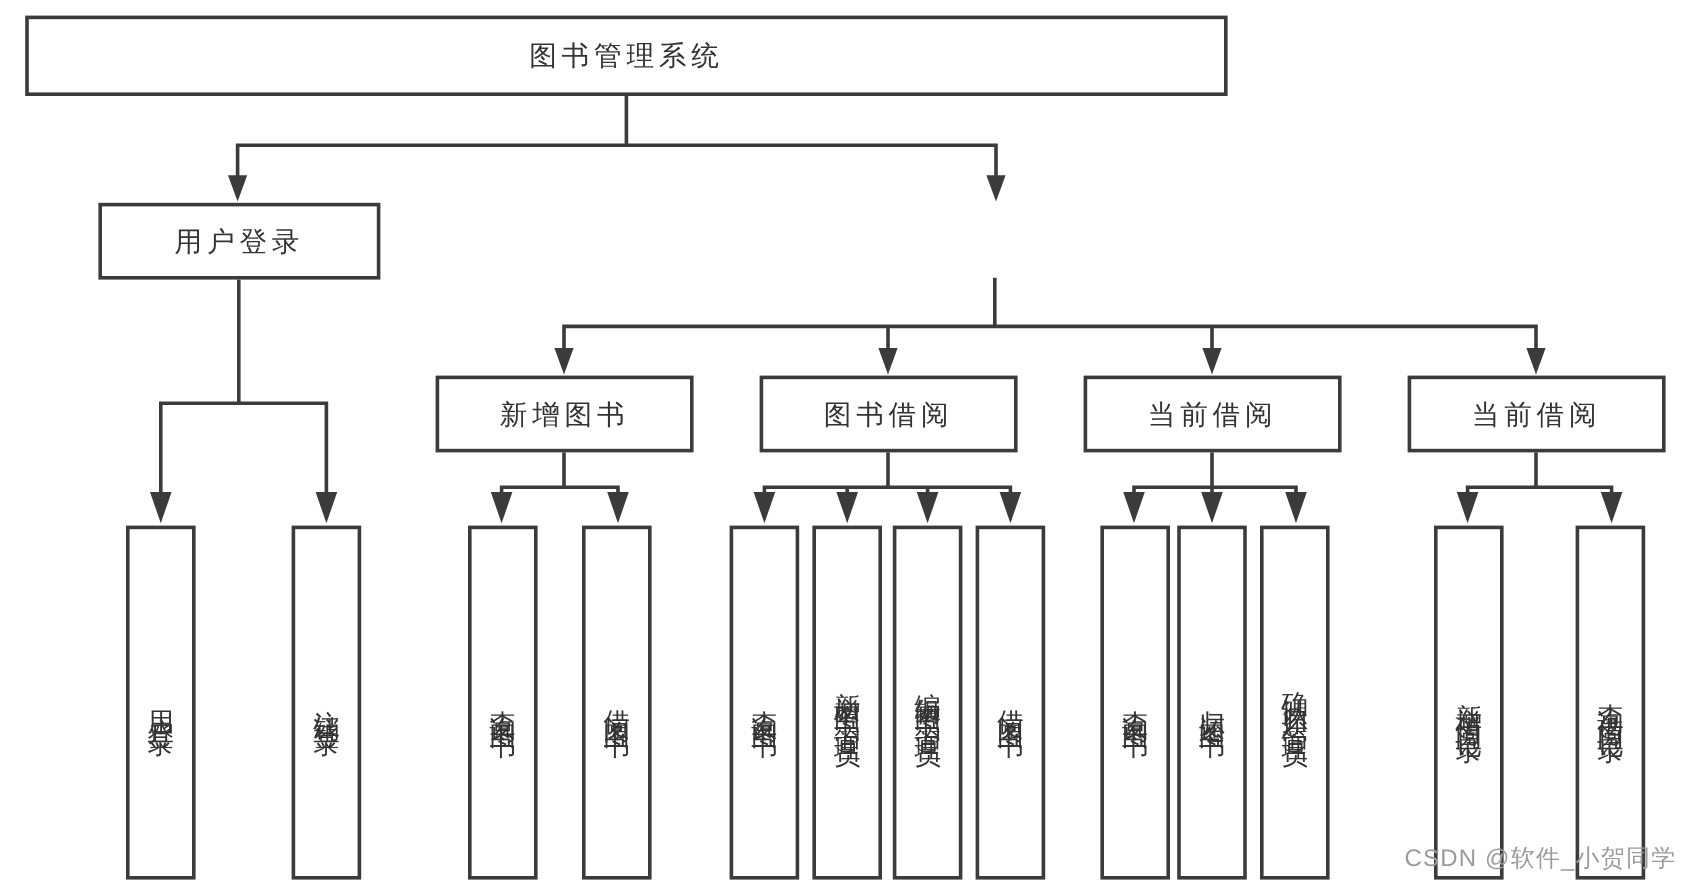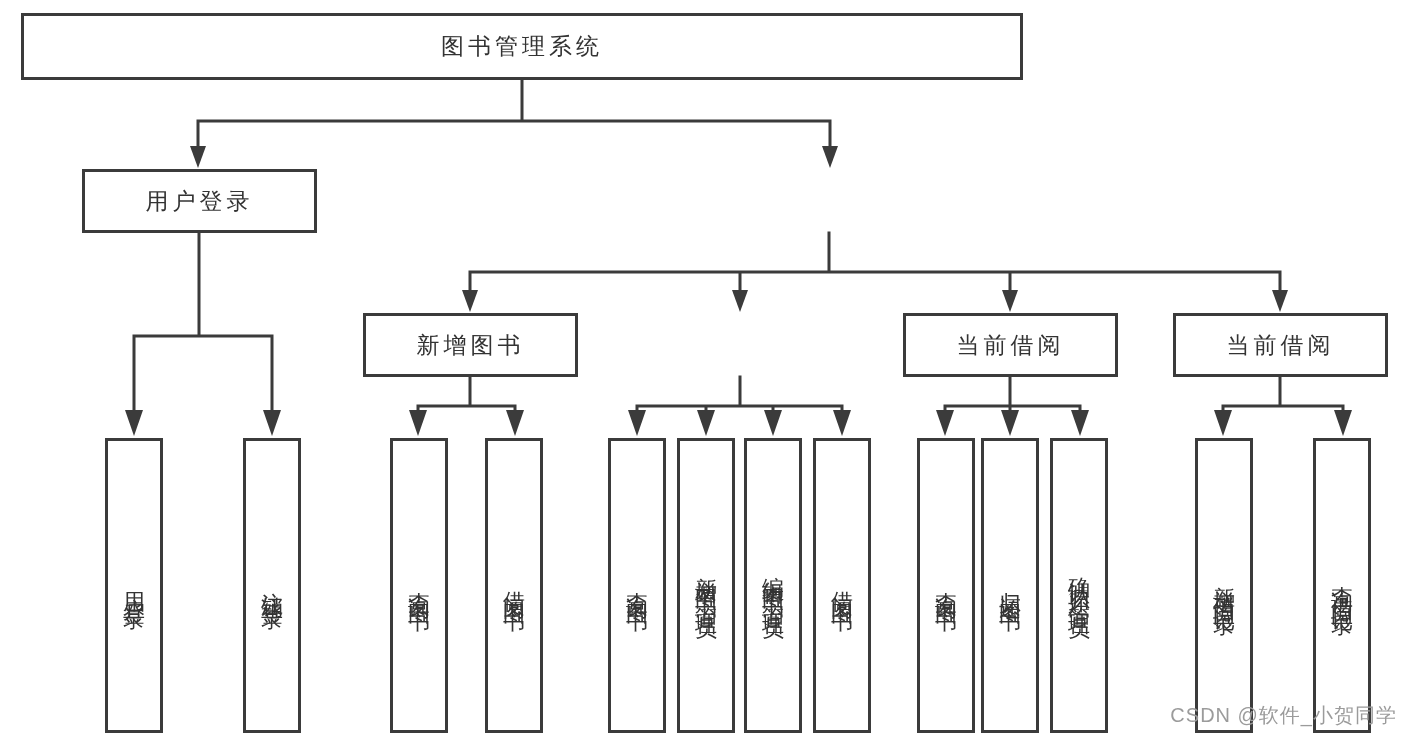--- a/index.html
+++ b/index.html
@@ -101,20 +101,21 @@
       <polygon points="1214,410 1232,410 1223,436"></polygon>
       <polygon points="1334,410 1352,410 1343,436"></polygon>
     </g>
   </svg>
 
   <div class="box lvl1">图书管理系统</div>
 
   <div class="box lvl2" style="left:82px">用户登录</div>
 
   <div class="box lvl3" style="left:363px">新增图书</div>
+  <div class="box lvl3" style="left:633px">图书借阅</div>
   <div class="box lvl3" style="left:903px">当前借阅</div>
   <div class="box lvl3" style="left:1173px">当前借阅</div>
 
   <div class="box tall" style="left:105px">用户登录</div>
   <div class="box tall" style="left:243px">注销登录</div>
   <div class="box tall" style="left:390px">查询图书</div>
   <div class="box tall" style="left:485px">借阅图书</div>
   <div class="box tall" style="left:608px">查询图书</div>
   <div class="box tall" style="left:677px">新增图书（管理员）</div>
   <div class="box tall" style="left:744px">编辑图书（管理员）</div>

